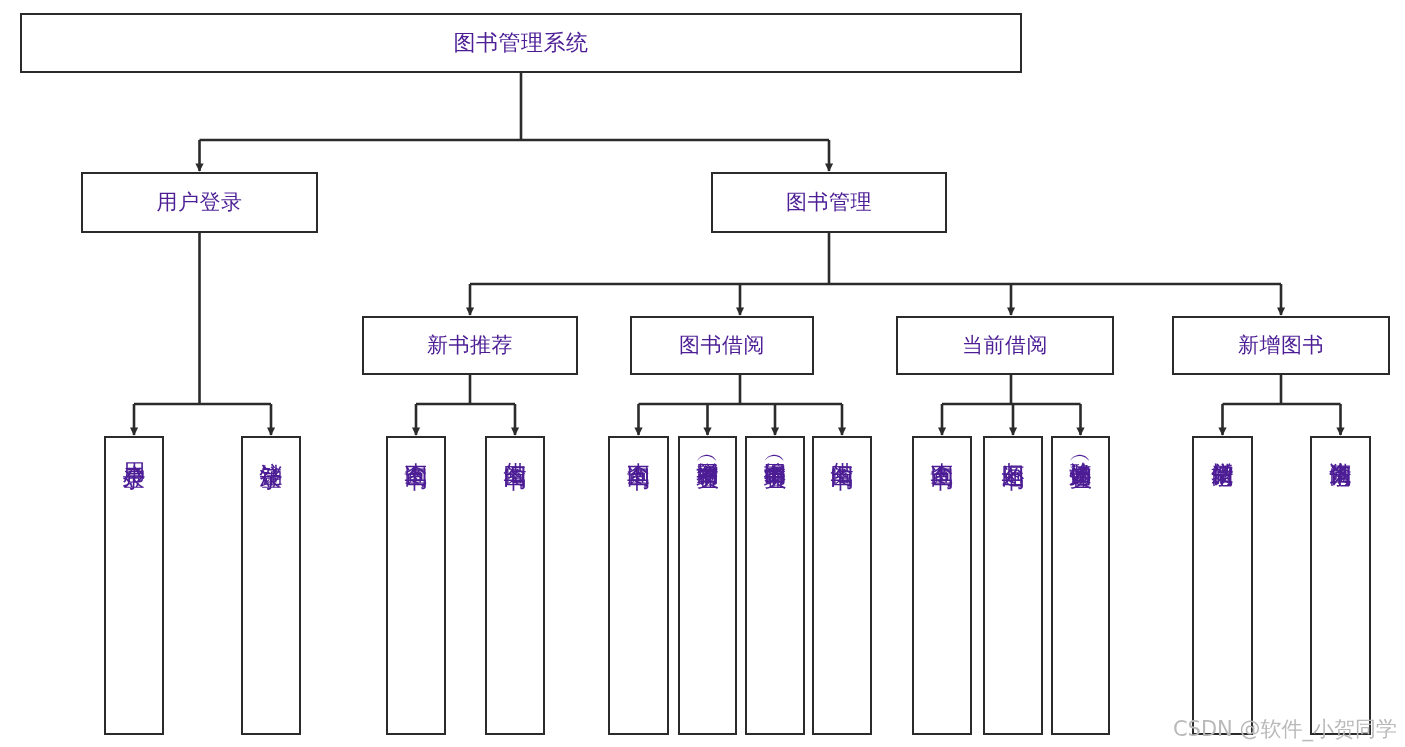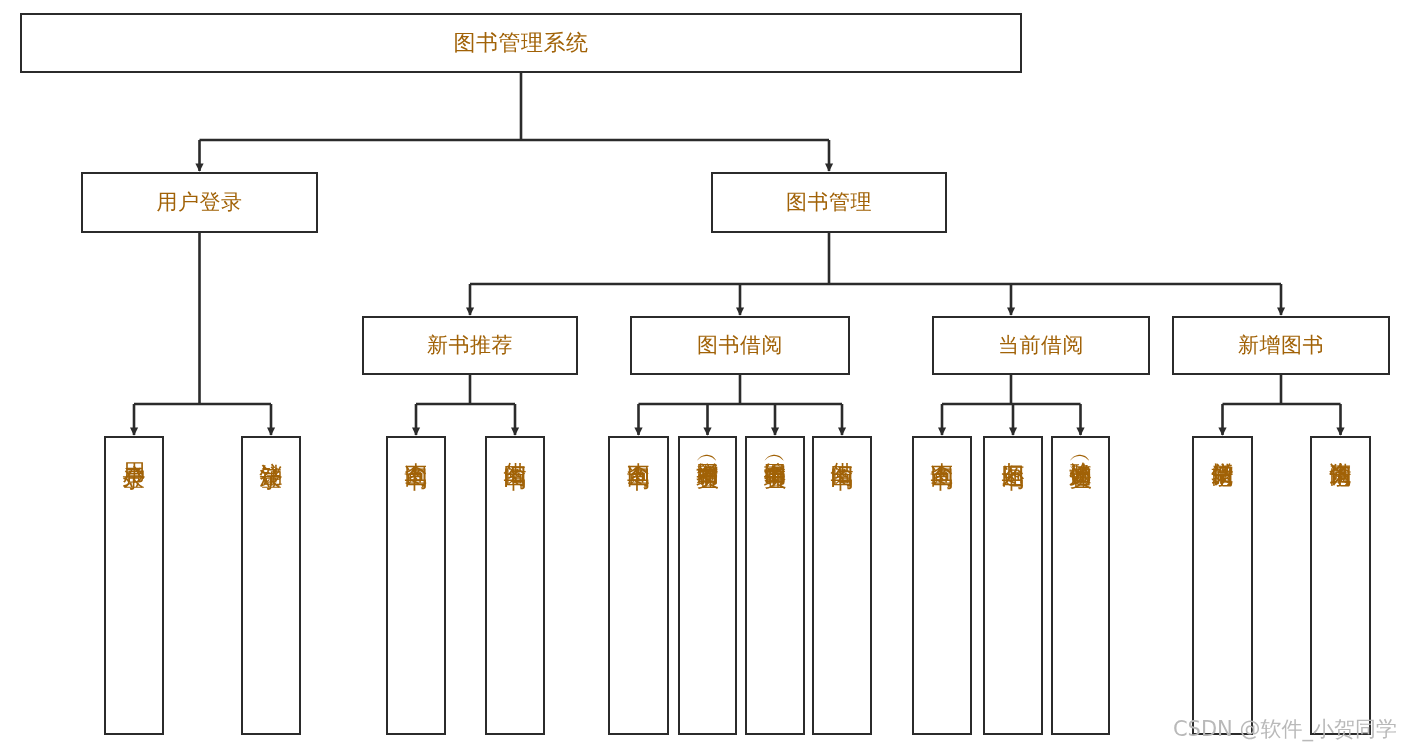--- a/index.html
+++ b/index.html
@@ -25,21 +25,21 @@
     height: 747px;
   }
   .node {
     position: absolute;
     box-sizing: border-box;
     background: #ffffff;
     border: 2.5px solid #2b2b2b;
     display: flex;
     align-items: center;
     justify-content: center;
-    color: #a16207;
+    color: #4c1d95;
     z-index: 3;
   }
   .node-label {
     display: block;
     text-align: center;
     line-height: 1.05;
     letter-spacing: 0.5px;
   }
   
   .node.horiz .node-label {
@@ -130,24 +130,24 @@
       </div>
       <div class="node horiz" style="left: 81px; top: 172px; width: 237px; height: 61px;">
         <span class="node-label">用户登录</span>
       </div>
       <div class="node horiz" style="left: 711px; top: 172px; width: 236px; height: 61px;">
         <span class="node-label">图书管理</span>
       </div>
       <div class="node horiz" style="left: 362px; top: 316px; width: 216px; height: 59px;">
         <span class="node-label">新书推荐</span>
       </div>
-      <div class="node horiz" style="left: 630px; top: 316px; width: 220px; height: 59px;">
+      <div class="node horiz" style="left: 630px; top: 316px; width: 184px; height: 59px;">
         <span class="node-label">图书借阅</span>
       </div>
-      <div class="node horiz" style="left: 932px; top: 316px; width: 218px; height: 59px;">
+      <div class="node horiz" style="left: 896px; top: 316px; width: 218px; height: 59px;">
         <span class="node-label">当前借阅</span>
       </div>
       <div class="node horiz" style="left: 1172px; top: 316px; width: 218px; height: 59px;">
         <span class="node-label">新增图书</span>
       </div>
       <div class="node vert" style="left: 104px; top: 436px; width: 60px; height: 299px;">
         <span class="node-label">用户登录</span>
       </div>
       <div class="node vert" style="left: 241px; top: 436px; width: 60px; height: 299px;">
         <span class="node-label">注销登录</span>

